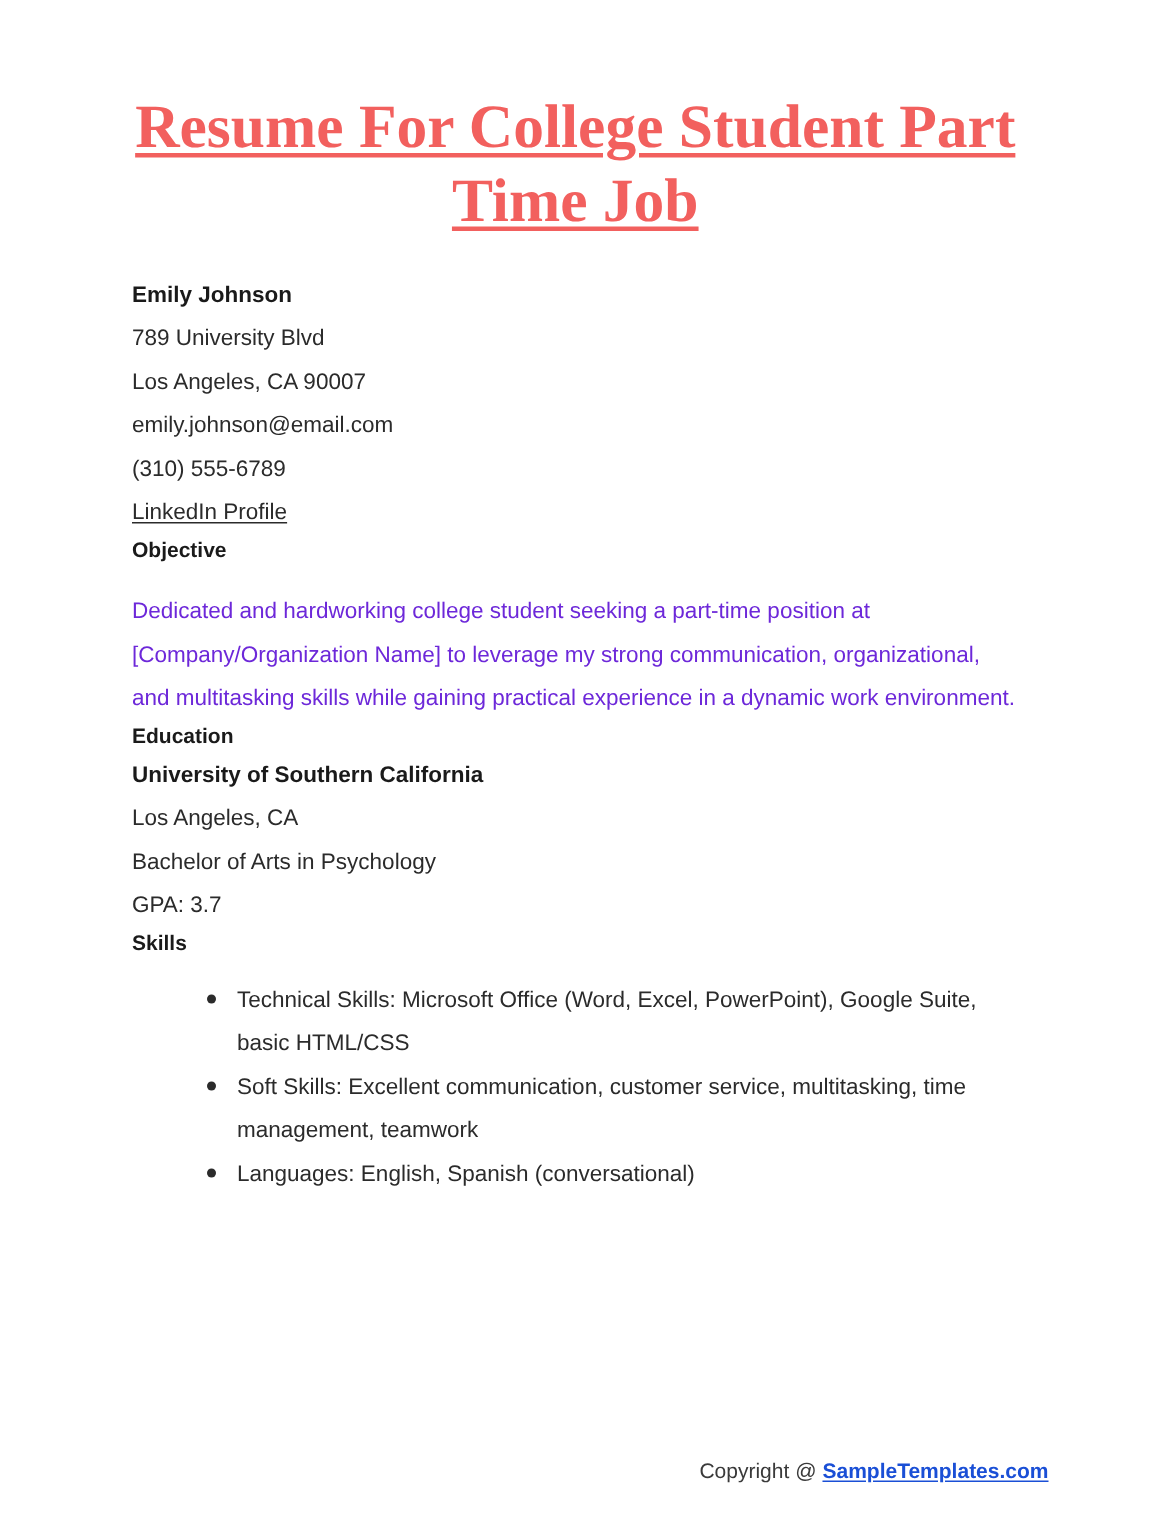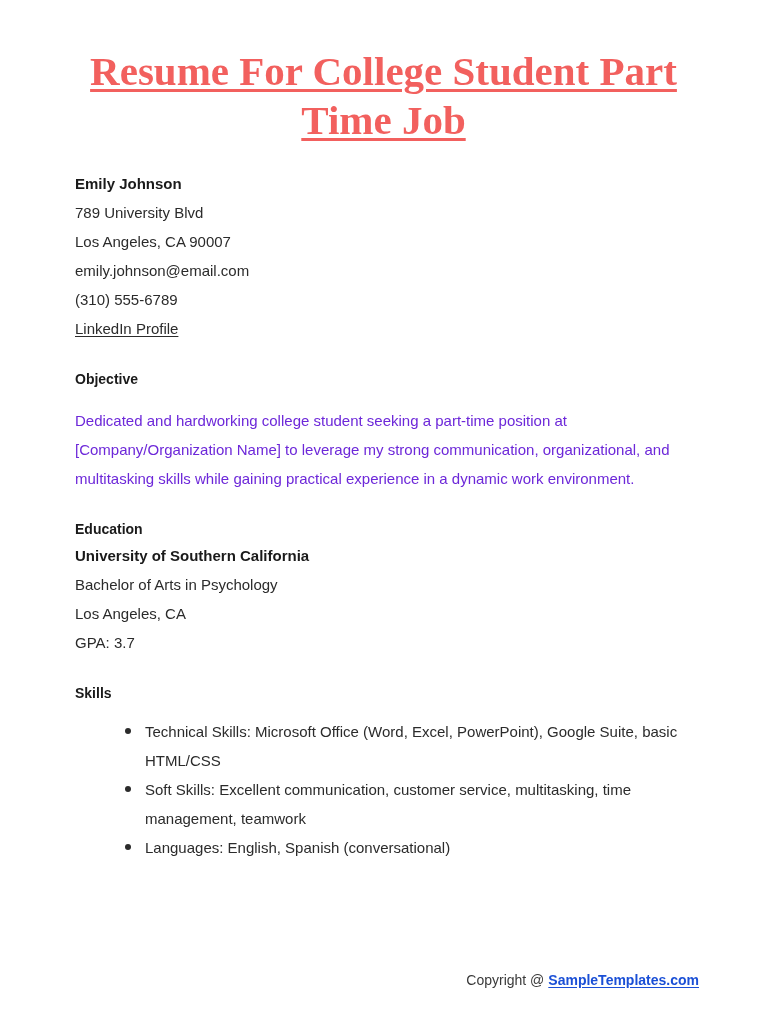--- a/index.html
+++ b/index.html
@@ -12,21 +12,21 @@
     height: 1010px;
     font-family: "Liberation Sans", sans-serif;
     color: #222222;
     position: relative;
     overflow: hidden;
   }
   .page {
     width: 767px;
     height: 1010px;
     box-sizing: border-box;
-    padding: 3px;
+    padding: 16px;
     position: relative;
   }
   .doc-title {
     margin: 0;
     padding: 44px 60px 0 60px;
     font-family: "Liberation Serif", serif;
     font-weight: bold;
     font-size: 41px;
     line-height: 49px;
     text-align: center;
@@ -54,21 +54,20 @@
   .contact-link {
     text-decoration: underline;
     text-underline-offset: 2px;
     color: #2b2b2b;
     cursor: pointer;
   }
   .section-heading {
     font-size: 14px;
     font-weight: bold;
     color: #1a1a1a;
-    margin-top: 26px;
     margin-bottom: 0;
     line-height: 20px;
   }
   .section-body {
     font-size: 15px;
     color: #6d28d9;
     line-height: 29px;
     margin-top: 17px;
   }
   .edu-name {
@@ -141,22 +140,22 @@
     <div class="contact-line">(310) 555-6789</div>
     <div class="contact-line">
       <span class="contact-link">LinkedIn Profile</span>
     </div>
 
     <div class="section-heading">Objective</div>
     <div class="section-body">Dedicated and hardworking college student seeking a part-time position at [Company/Organization Name] to leverage my strong communication, organizational, and multitasking skills while gaining practical experience in a dynamic work environment.</div>
 
     <div class="section-heading">Education</div>
     <div class="edu-name">University of Southern California</div>
+    <div class="edu-line">Los Angeles, CA</div>
     <div class="edu-line">Bachelor of Arts in Psychology</div>
-    <div class="edu-line">Los Angeles, CA</div>
     <div class="edu-line">GPA: 3.7</div>
 
     <div class="section-heading">Skills</div>
     <ul class="skills-list">
       <li>Technical Skills: Microsoft Office (Word, Excel, PowerPoint), Google Suite, basic HTML/CSS</li>
       <li>Soft Skills: Excellent communication, customer service, multitasking, time management, teamwork</li>
       <li>Languages: English, Spanish (conversational)</li>
     </ul>
 
   </div>

